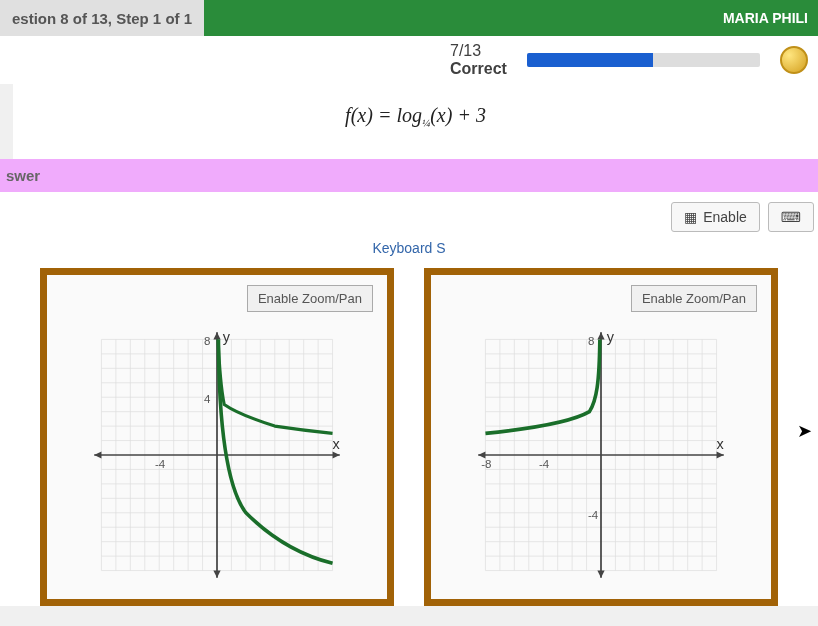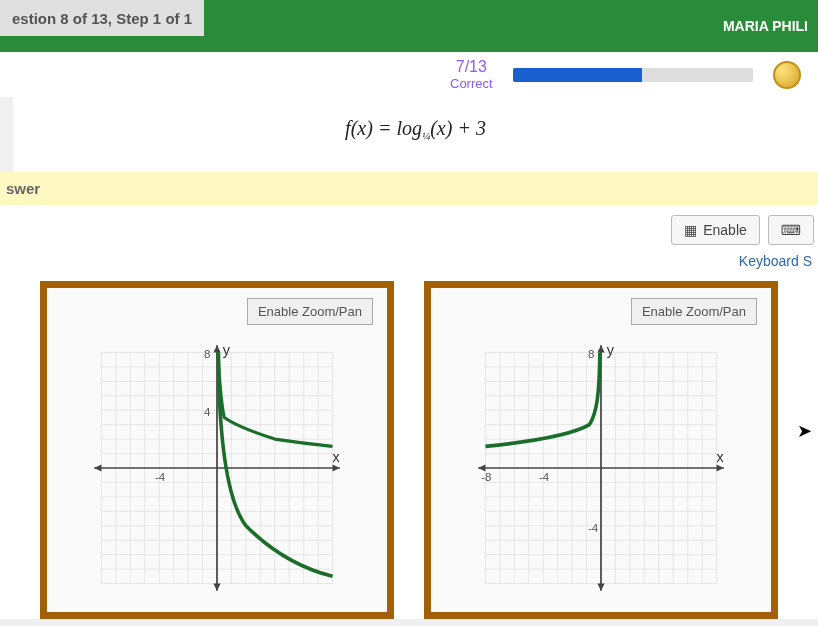--- a/index.html
+++ b/index.html
@@ -6,21 +6,21 @@
     body {
       font-family: Arial, sans-serif;
       background: #f0f0f0;
       width: 818px;
       height: 626px;
       overflow: hidden;
       position: relative;
     }
     .top-bar {
       background: #2a8c3a;
-      height: 52px;
+      height: 36px;
       display: flex;
       align-items: center;
       padding: 0 10px;
       color: #fff;
       position: relative;
     }
     .question-info {
       background: #e0e0e0;
       color: #555;
       font-size: 15px;
@@ -40,27 +40,27 @@
       text-align: right;
     }
     .progress-row {
       display: flex;
       align-items: center;
       padding: 6px 10px;
       background: #fff;
       gap: 12px;
     }
     .score-box {
-      text-align: center;
-      color: #8b5cf6;
+      text-align: left;
+      color: #404040;
       font-size: 14px;
       margin-left: 440px;
     }
     .score-box .score { font-size: 16px; }
-    .score-box .label { font-size: 13px; font-weight: normal; }
+    .score-box .label { font-size: 16px; font-weight: bold; }
     .progress-bar {
       flex: 1;
       height: 14px;
       background: #ddd;
       border-radius: 2px;
       overflow: hidden;
       margin-left: 8px;
       max-width: 240px;
     }
     .progress-fill {
@@ -80,21 +80,21 @@
       background: #fff;
       text-align: center;
       padding: 20px 0 30px;
       font-family: 'Times New Roman', serif;
       font-size: 20px;
       color: #222;
       font-style: italic;
       margin-left: 13px;
     }
     .answer-label {
-      background: #fef9c3;
+      background: #f0abfc;
       color: #666;
       font-weight: bold;
       font-size: 15px;
       padding: 8px 0 8px 6px;
     }
     .tools-row {
       display: flex;
       justify-content: flex-end;
       padding: 10px 4px 4px;
       background: #fff;
@@ -106,21 +106,21 @@
       border-radius: 3px;
       padding: 6px 12px;
       font-size: 14px;
       color: #444;
       cursor: pointer;
       display: flex;
       align-items: center;
       gap: 6px;
     }
     .keyboard-hint {
-      text-align: right;
+      text-align: center;
       color: #3366aa;
       font-size: 14px;
       padding: 4px 6px 12px;
       background: #fff;
     }
     .graphs-row {
       display: flex;
       gap: 30px;
       padding: 0 40px;
       background: #fff;

